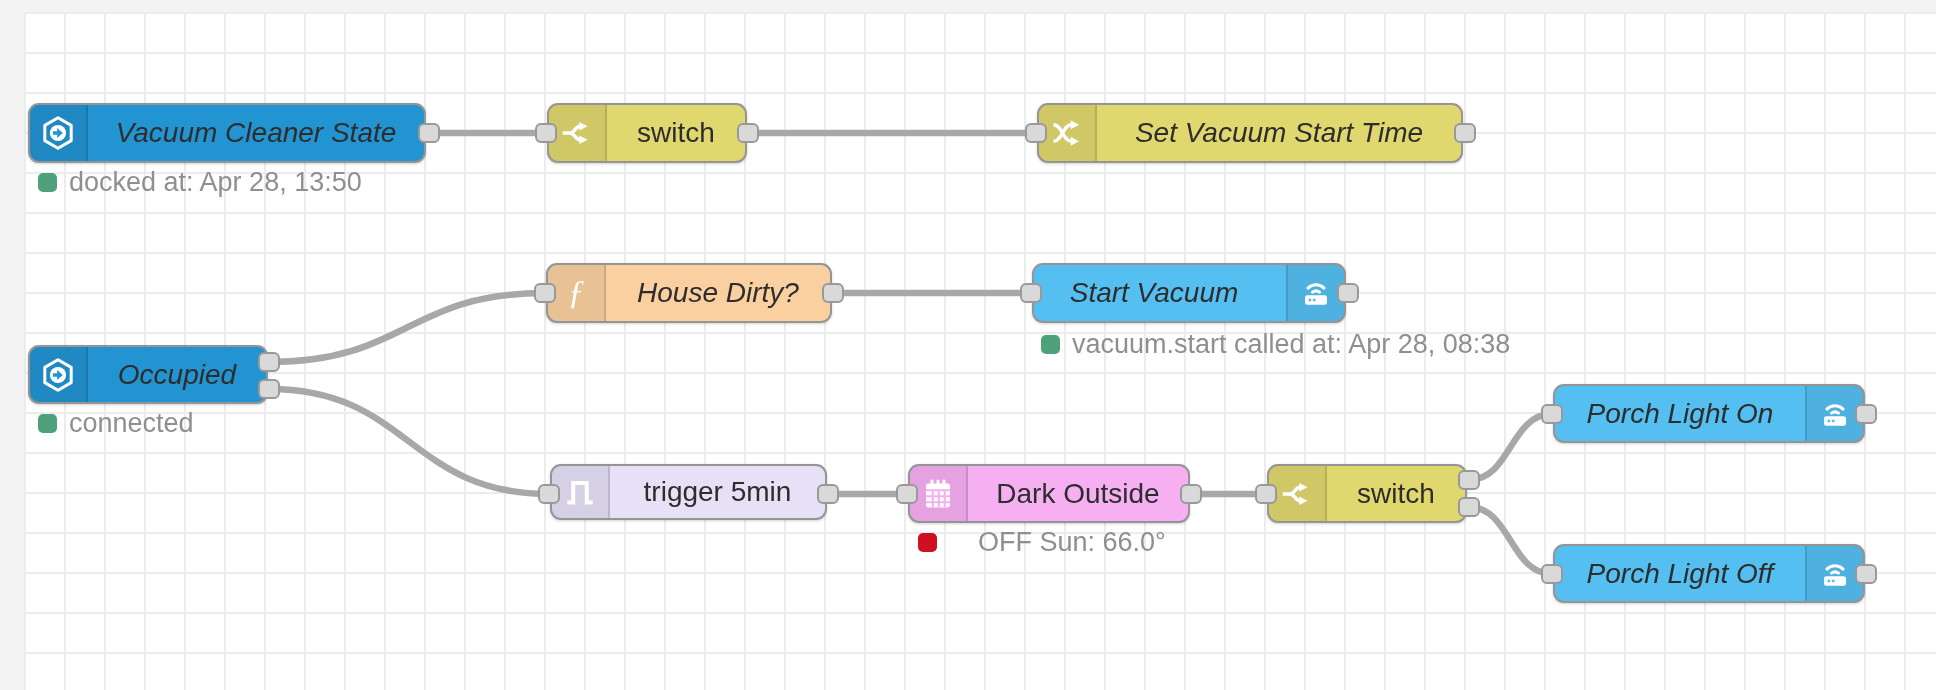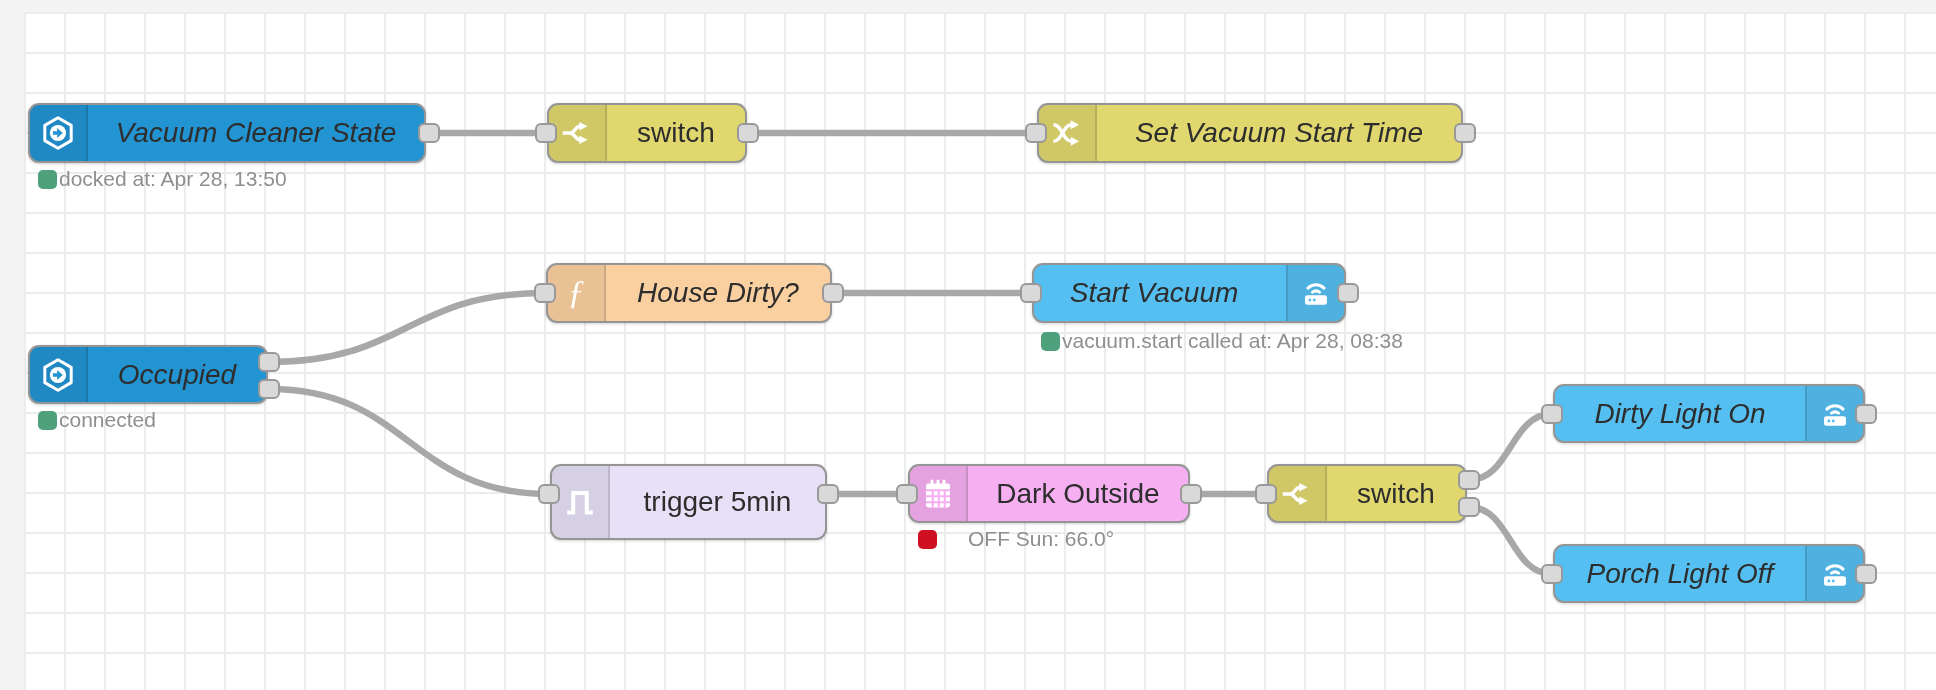--- a/index.html
+++ b/index.html
@@ -34,21 +34,21 @@
   }
   .node.italic .label{font-style:italic;}
   .port{
     position:absolute;width:22px;height:20px;box-sizing:border-box;
     background:#d9d9d9;border:2.5px solid #999;border-radius:6px;z-index:4;
   }
   .status{
     position:absolute;display:flex;align-items:center;z-index:3;
   }
   .status .dot{width:19px;height:19px;border-radius:5px;flex:0 0 19px;}
-  .status .stext{margin-left:2px;font-size:21px;color:#8f8f8f;white-space:nowrap;}
+  .status .stext{margin-left:12px;font-size:27px;color:#8f8f8f;white-space:nowrap;}
 </style>
 </head>
 <body>
 
 <div id="canvas">
   <div class="edge edge-top"></div>
   <div class="edge edge-left"></div>
   <svg id="wires" width="1936" height="690">
       <path d="M429,133 C487.5,133 487.5,133 546,133"></path>
       <path d="M748,133 C892,133 892,133 1036,133"></path>
@@ -125,21 +125,21 @@
               <path d="M7.5 8.6a8 8 0 0 1 11 0"></path>
               <path d="M10.6 11.4a4 4 0 0 1 4.8 0"></path>
             </g>
             <rect x="5.5" y="13.5" width="15" height="6.6" rx="1.6" fill="#fff"></rect>
             <circle cx="8.8" cy="16.8" r="1" fill="currentColor"></circle>
             <circle cx="11.8" cy="16.8" r="1" fill="currentColor"></circle>
           </svg>
         </div>
         <div class="label">Start Vacuum</div>
       </div>
-      <div class="node icon-left" style="left: 550px; top: 464px; width: 277px; height: 76px; background: rgb(231, 224, 246);">
+      <div class="node icon-left" style="left: 550px; top: 464px; width: 277px; height: 56px; background: rgb(231, 224, 246);">
         <div class="icon-box" style="color: rgb(231, 224, 246);">
           <svg viewBox="0 0 24 24" width="36" height="36">
             <path d="M3.5 19h4V6h9v13h4" stroke="#fff" stroke-width="2.7" fill="none"></path>
           </svg>
         </div>
         <div class="label">trigger 5min</div>
       </div>
       <div class="node icon-left" style="left: 908px; top: 464px; width: 282px; height: 59px; background: rgb(246, 176, 241);">
         <div class="icon-box" style="color: rgb(246, 176, 241);">
           <svg viewBox="0 0 24 24" width="36" height="36">
@@ -171,21 +171,21 @@
           <svg viewBox="0 0 26 24" width="38" height="36">
             <g stroke="#fff" stroke-width="2.1" fill="none" stroke-linecap="round">
               <path d="M7.5 8.6a8 8 0 0 1 11 0"></path>
               <path d="M10.6 11.4a4 4 0 0 1 4.8 0"></path>
             </g>
             <rect x="5.5" y="13.5" width="15" height="6.6" rx="1.6" fill="#fff"></rect>
             <circle cx="8.8" cy="16.8" r="1" fill="currentColor"></circle>
             <circle cx="11.8" cy="16.8" r="1" fill="currentColor"></circle>
           </svg>
         </div>
-        <div class="label">Dirty Light On</div>
+        <div class="label">Porch Light On</div>
       </div>
       <div class="node icon-right italic" style="left: 1553px; top: 544px; width: 312px; height: 59px; background: rgb(84, 191, 240);">
         <div class="icon-box" style="color: rgb(84, 191, 240);">
           <svg viewBox="0 0 26 24" width="38" height="36">
             <g stroke="#fff" stroke-width="2.1" fill="none" stroke-linecap="round">
               <path d="M7.5 8.6a8 8 0 0 1 11 0"></path>
               <path d="M10.6 11.4a4 4 0 0 1 4.8 0"></path>
             </g>
             <rect x="5.5" y="13.5" width="15" height="6.6" rx="1.6" fill="#fff"></rect>
             <circle cx="8.8" cy="16.8" r="1" fill="currentColor"></circle>

